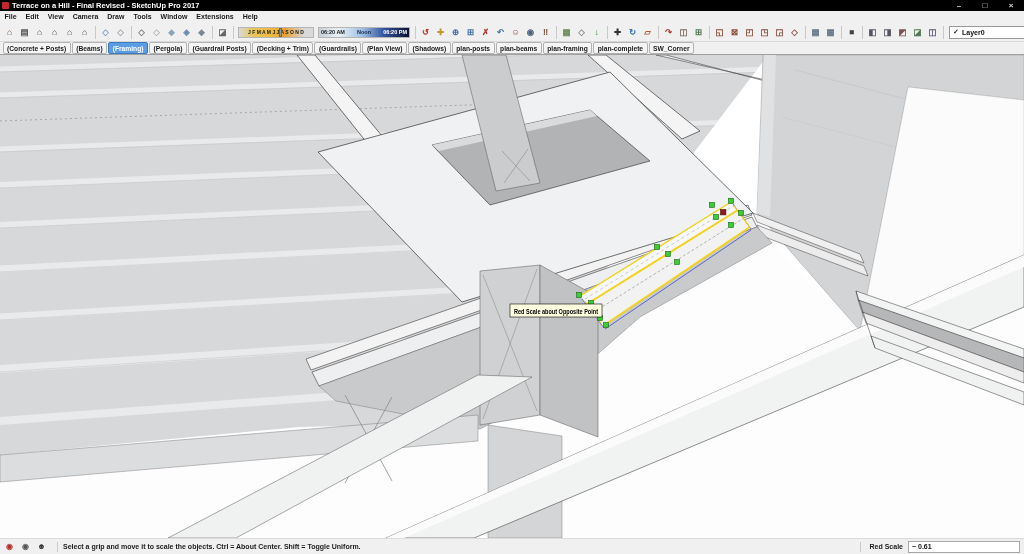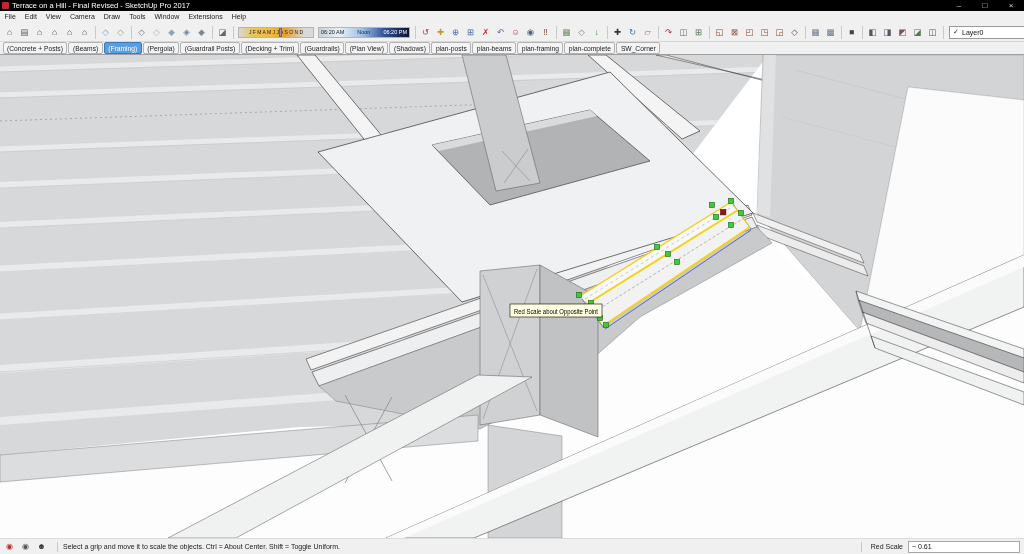--- a/index.html
+++ b/index.html
@@ -1,18 +1,18 @@
 <!DOCTYPE html>
 <html><head>
 <meta charset="utf-8">
 <style>
   * { box-sizing: border-box; }
   body { margin:0; background:#666; font-family:"Liberation Sans", sans-serif; }
   .app { width:1024px; height:554px; background:#f0f0f0; position:relative; overflow:hidden;
-         display:flex; flex-direction:column; }
+         display:flex; flex-direction:column;font-weight:bold; }
 
   
   .titlebar { height:11px; background:#000; color:#fff; display:flex; align-items:center;
               font-size:7.5px; line-height:11px; flex:0 0 auto; }
   .logo { width:7px; height:7px; background:#c1272d; margin:0 3px 0 2px; border-radius:1px; flex:0 0 auto; }
   .title { flex:1 1 auto; white-space:nowrap; overflow:hidden; }
   .wctrl { width:26px; text-align:center; font-size:8px; cursor:default; color:#ddd; }
 
   
   .menubar { height:12px; background:#f0f0f0; display:flex; align-items:center; flex:0 0 auto; }

